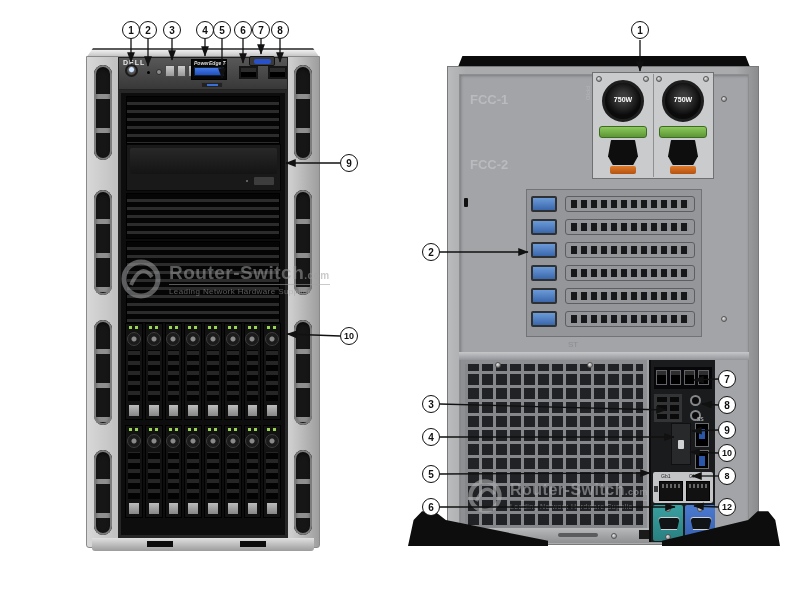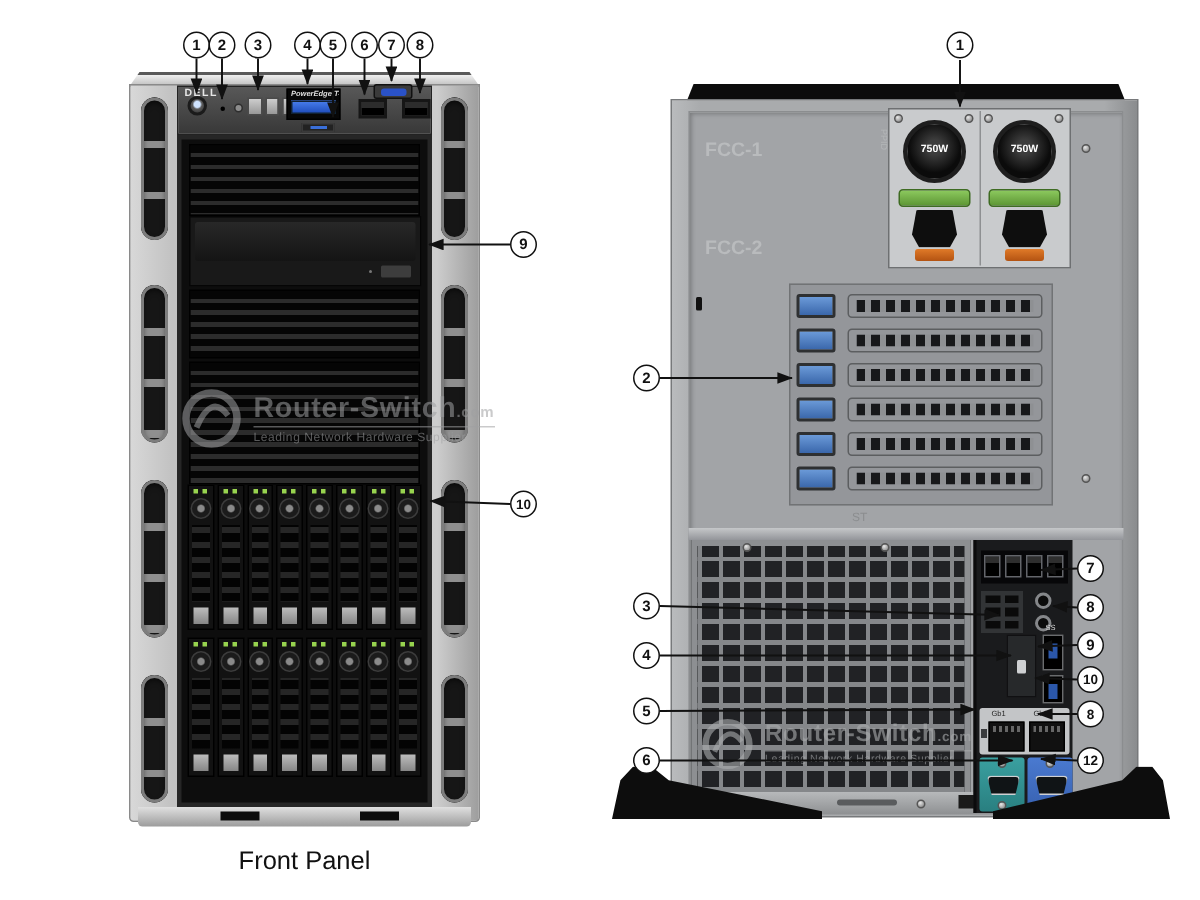--- a/index.html
+++ b/index.html
@@ -291,21 +291,20 @@
       <path d="M11 27 Q21 4 32 19" fill="none" stroke="currentColor" stroke-width="4"></path>
     </svg>
     <div>
       <div class="brand" style="font-size:16px">
         <span>Router-Switch</span><span style="font-size:9px">.com</span>
       </div>
       <div class="tag" style="font-size:7px">Leading Network Hardware Supplier</div>
     </div>
   </div>
 
-  <div class="caption" style="left:128px;top:564px">Front Panel</div>
 
   <svg class="overlay" width="800" height="600" viewBox="0 0 800 600">
     <defs>
       <marker id="ah" markerWidth="9" markerHeight="8" refX="7.5" refY="3" orient="auto">
         <path d="M0,0 L8,3 L0,6 z" fill="#111"></path>
       </marker>
     </defs>
     <g stroke="#111" stroke-width="1.3" marker-end="url(#ah)">
       <line x1="131" y1="39" x2="131" y2="62"></line>
       <line x1="148" y1="39" x2="148" y2="66"></line>

